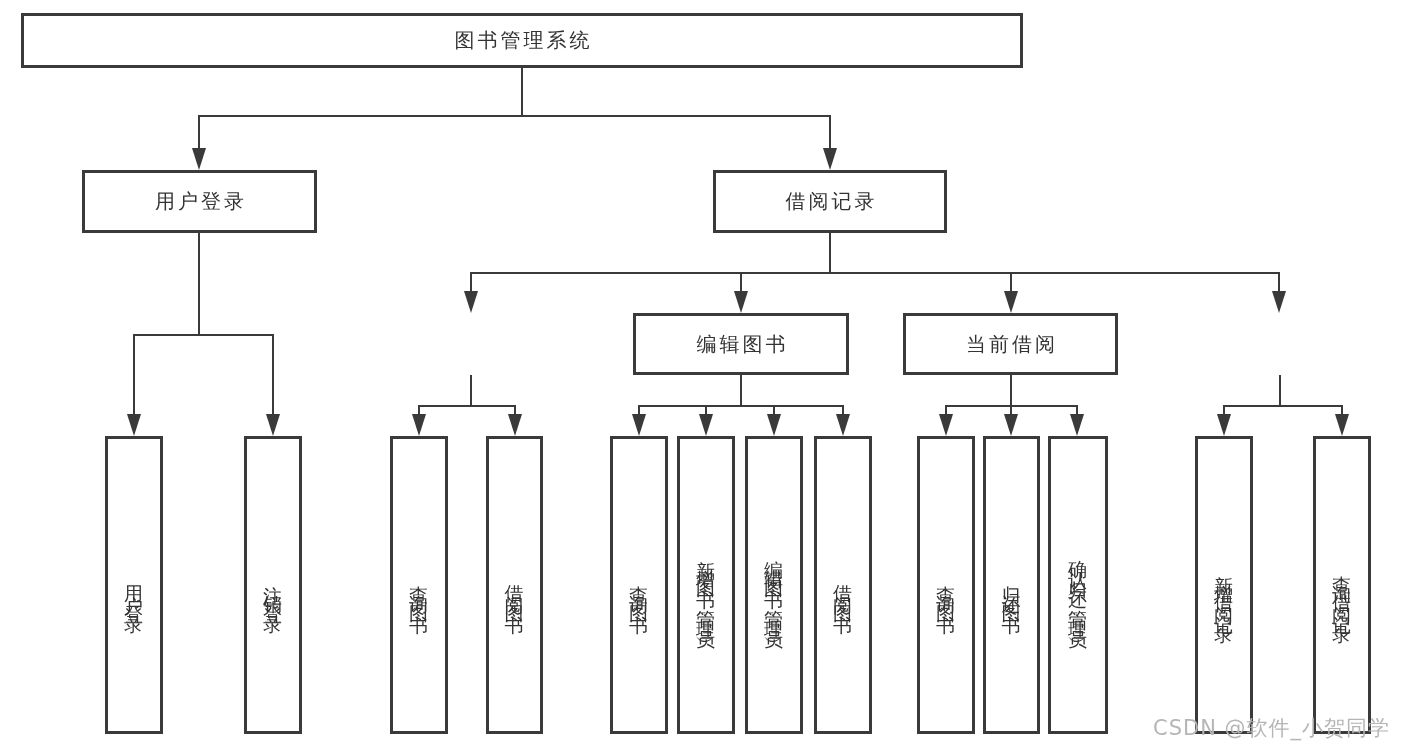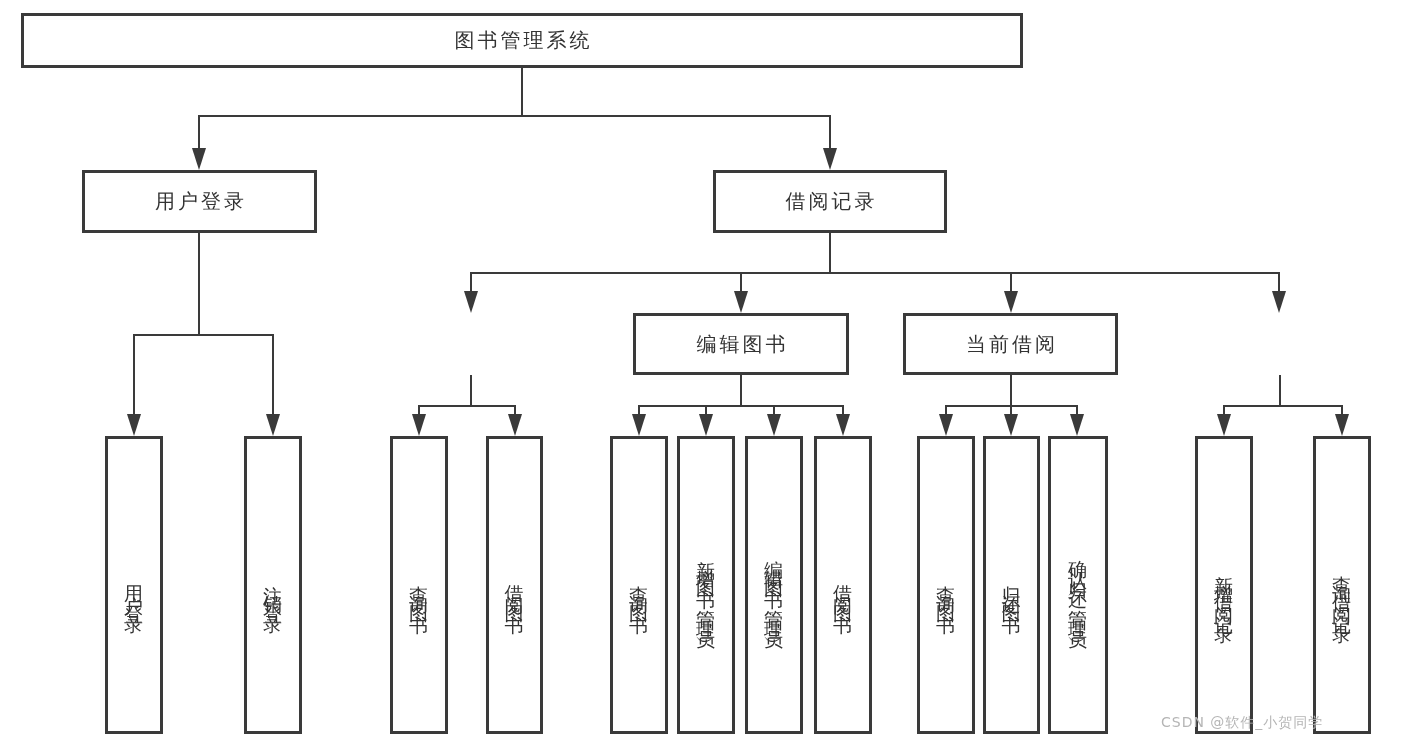--- a/index.html
+++ b/index.html
@@ -53,26 +53,25 @@
     width: 0;
     height: 0;
     border-left: 7px solid transparent;
     border-right: 7px solid transparent;
     border-top: 22px solid var(--line);
   }
   .watermark {
     position: absolute;
     left: 1153px;
     top: 714px;
-    font-size: 14px;
+    font-size: 21px;
     letter-spacing: 1px;
     color: var(--wm);
     z-index: 10;
     white-space: nowrap;
-    margin-left: 8px;
   }
 </style>
 </head>
 <body>
 
 <div class="canvas">
 
   <div class="node h" style="left:21px; top:13px; width:1002px; height:55px;">
     <span>图书管理系统</span>
   </div>

